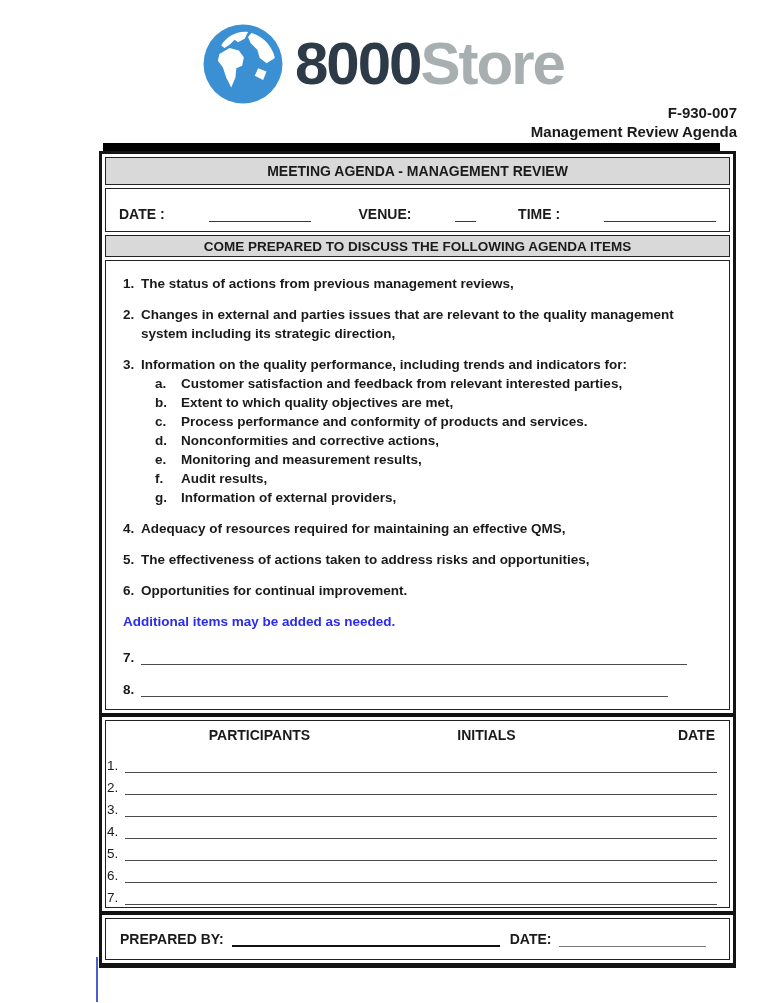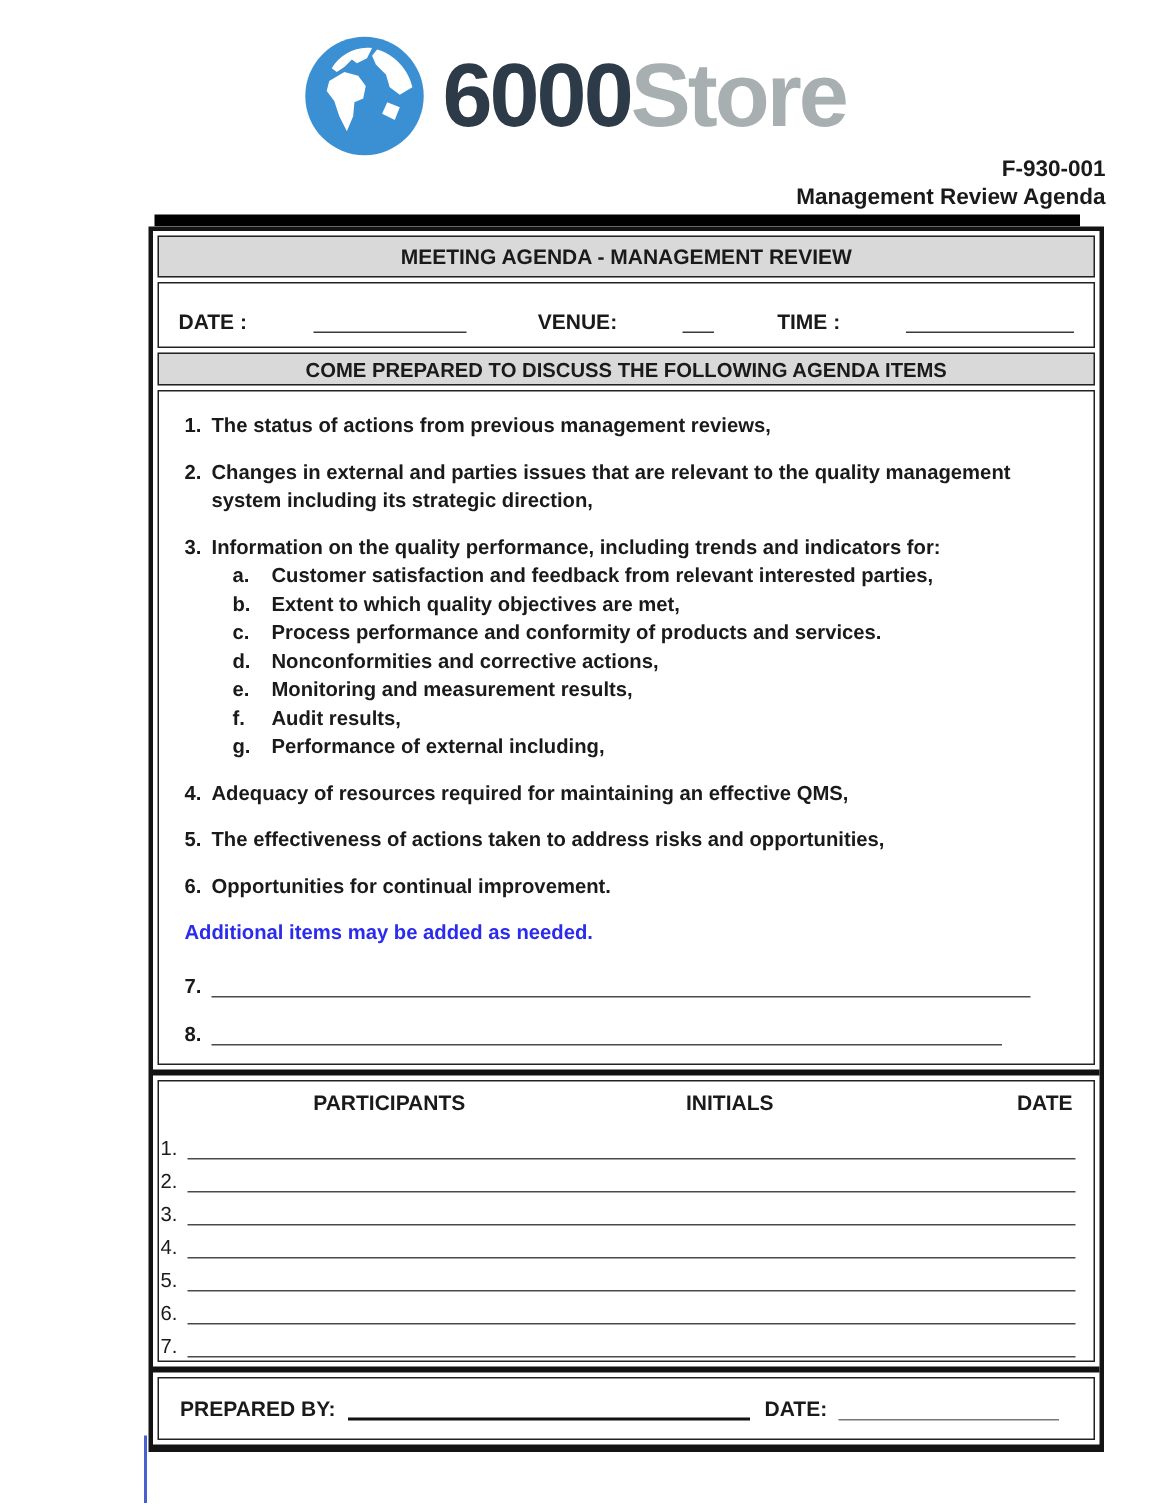--- a/index.html
+++ b/index.html
@@ -81,25 +81,25 @@
 <body>
 
 <div class="logo">
   <svg viewBox="0 0 100 100">
     <circle cx="50" cy="50" r="47" fill="#3b90d3"></circle>
     <path fill="#ffffff" d="M24 28 C30 17 44 10 56 12 L52 20 44 24 40 21 34 27 28 31 Z"></path>
     <path fill="#ffffff" d="M60 13 C74 17 85 29 88 43 L78 49 70 43 67 33 59 25 56 18 Z"></path>
     <path fill="#ffffff" d="M22 38 L34 31 45 34 51 42 49 52 42 55 41 66 36 78 30 66 26 54 20 46 Z"></path>
     <path fill="#ffffff" d="M68 55 L78 59 74 69 64 64 Z"></path>
   </svg>
-  <div class="logo-text"><span class="logo-dark">6000</span><span class="logo-gray">Store</span></div>
+  <div class="logo-text"><span class="logo-dark">8000</span><span class="logo-gray">Store</span></div>
 </div>
 
 <div class="doc-id">
-  <div>F-930-001</div>
+  <div>F-930-007</div>
   <div>Management Review Agenda</div>
 </div>
 
 <div class="form-wrap">
   <div class="top-bar"></div>
   <div class="form-outer">
 
     <div class="cell bar-gray title-bar">MEETING AGENDA - MANAGEMENT REVIEW</div>
 
     <div class="cell meta-row">
@@ -149,21 +149,21 @@
         <div class="s-item">
             <span class="s-letter">e.</span>
             <span>Monitoring and measurement results,</span>
           </div>
         <div class="s-item">
             <span class="s-letter">f.</span>
             <span>Audit results,</span>
           </div>
         <div class="s-item">
             <span class="s-letter">g.</span>
-            <span>Performance of external including,</span>
+            <span>Information of external providers,</span>
           </div>
       </div>
 
       <div class="a-item">
         <span class="a-num">4.</span>
         <span class="a-text">Adequacy of resources required for maintaining an effective QMS,</span>
       </div>
 
       <div class="a-item">
         <span class="a-num">5.</span>

